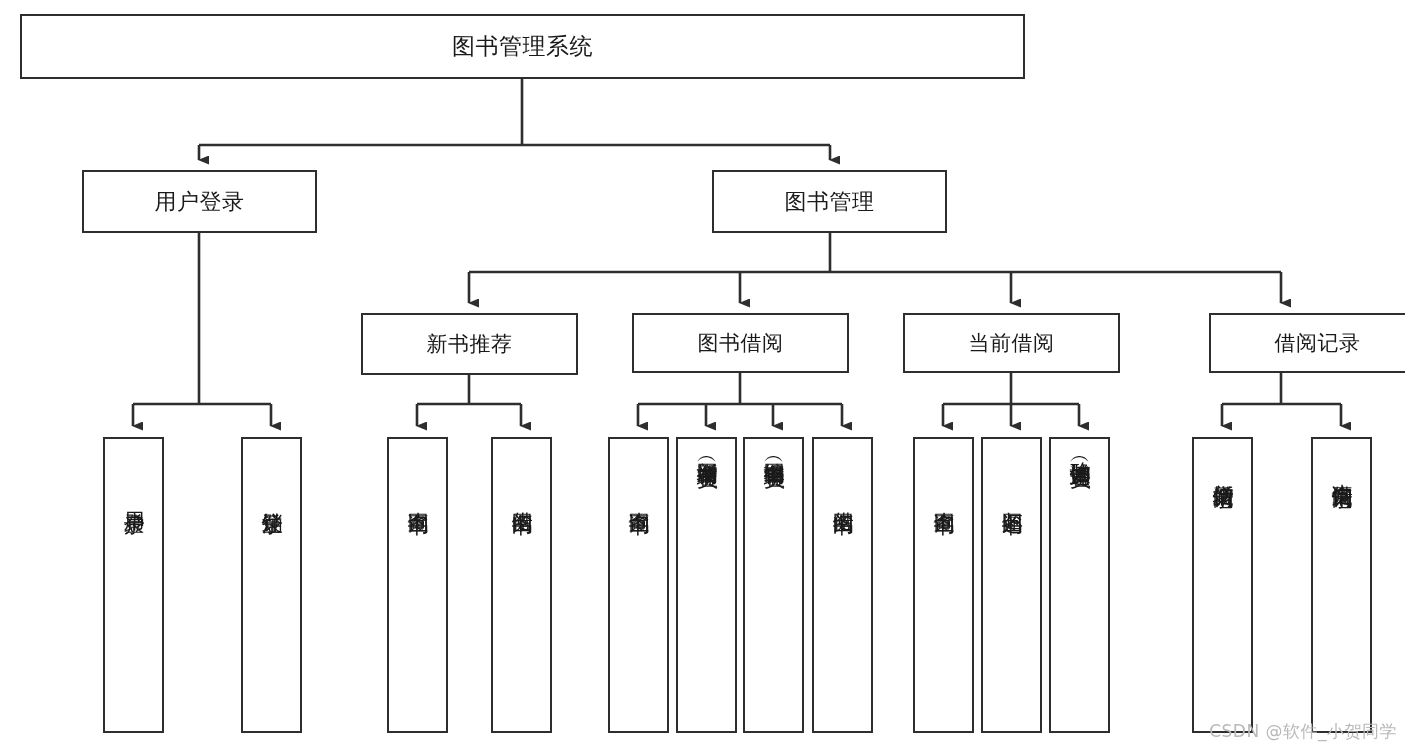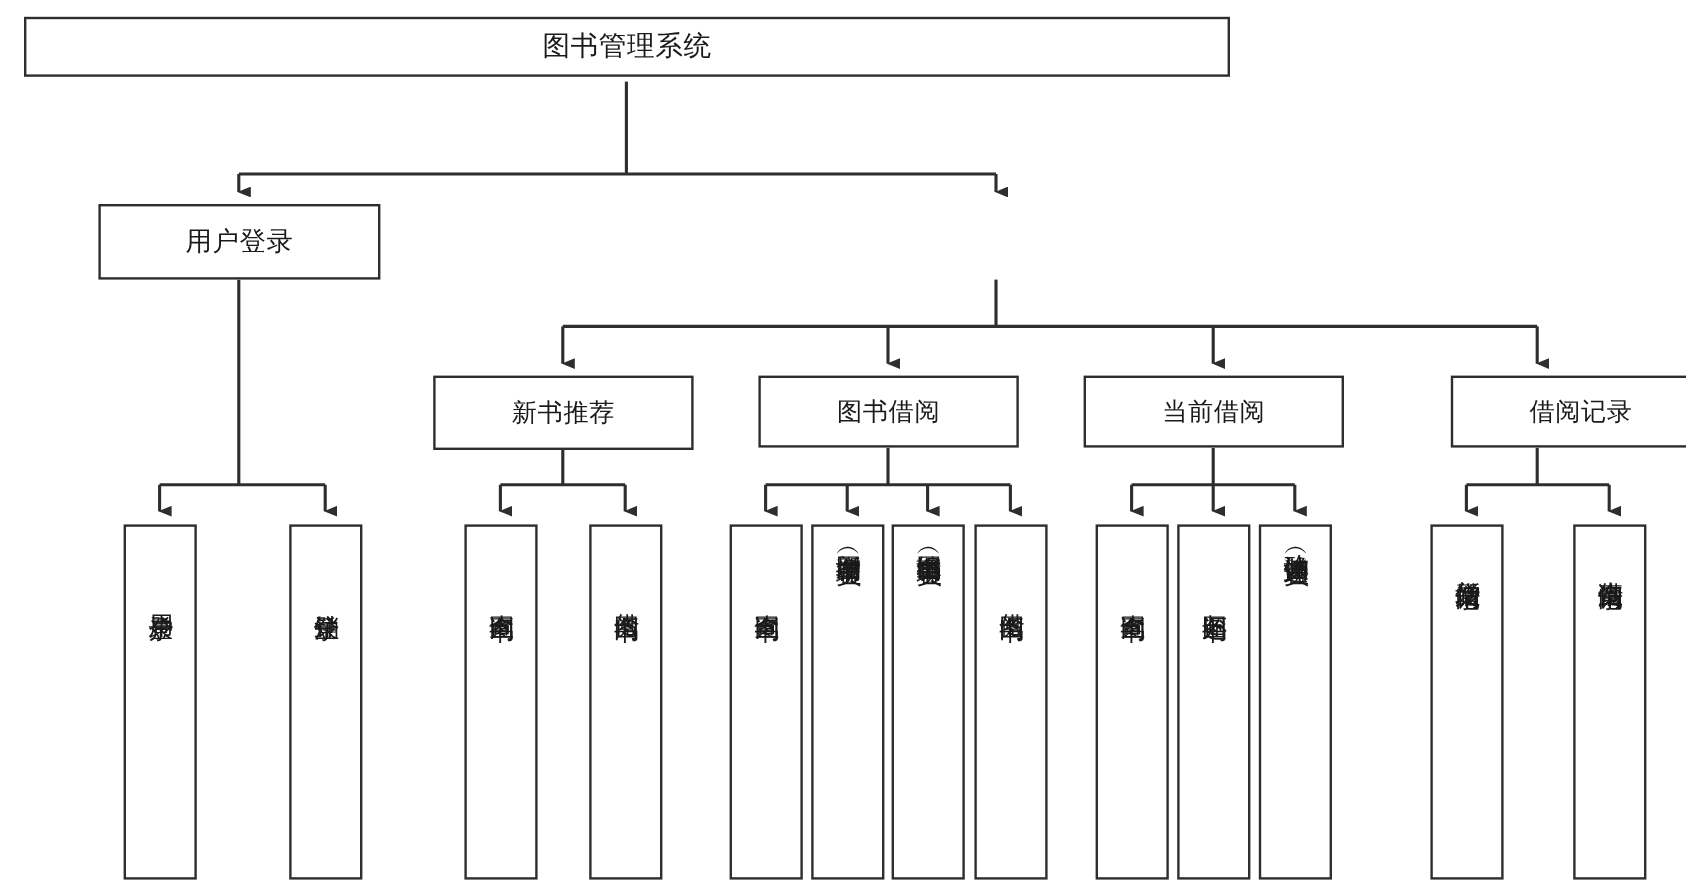--- a/index.html
+++ b/index.html
@@ -112,26 +112,29 @@
       <path d="M1011,404 L1011,426" marker-end="url(#arrowhead)"></path>
       <path d="M1079,404 L1079,426" marker-end="url(#arrowhead)"></path>
 
       <path d="M1281,373 L1281,404"></path>
       <path d="M1222,404 L1341,404"></path>
       <path d="M1222,404 L1222,426" marker-end="url(#arrowhead)"></path>
       <path d="M1341,404 L1341,426" marker-end="url(#arrowhead)"></path>
     </g>
   </svg>
 
-  <div class="node-box node-root" style="left:20px; top:14px; width:1005px; height:50px;">
+  <div class="node-box node-root" style="left:20px; top:14px; width:1005px; height:65px;">
     <span class="node-label">图书管理系统</span>
   </div>
 
   <div class="node-box node-l2" style="left:82px; top:170px; width:235px; height:63px;">
     <span class="node-label">用户登录</span>
+  </div>
+  <div class="node-box node-l2" style="left:712px; top:170px; width:235px; height:63px;">
+    <span class="node-label">图书管理</span>
   </div>
 
   <div class="node-box node-l3" style="left:361px; top:313px; width:217px; height:62px;">
     <span class="node-label">新书推荐</span>
   </div>
   <div class="node-box node-l3" style="left:632px; top:313px; width:217px; height:60px;justify-content:center;">
     <span class="node-label">图书借阅</span>
   </div>
   <div class="node-box node-l3" style="left:903px; top:313px; width:217px; height:60px;">
     <span class="node-label">当前借阅</span>
@@ -177,14 +180,15 @@
     <span class="node-label">确认归还（管理员）</span>
   </div>
 
   <div class="node-box node-leaf" style="left:1192px; top:437px; width:61px; height:296px; padding-top:28px;">
     <span class="node-label">新增借阅记录</span>
   </div>
   <div class="node-box node-leaf" style="left:1311px; top:437px; width:61px; height:296px; padding-top:28px;">
     <span class="node-label">查询借阅记录</span>
   </div>
 
+  <div class="watermark">CSDN @软件_小贺同学</div>
 
 </div>
 
 </body></html>

